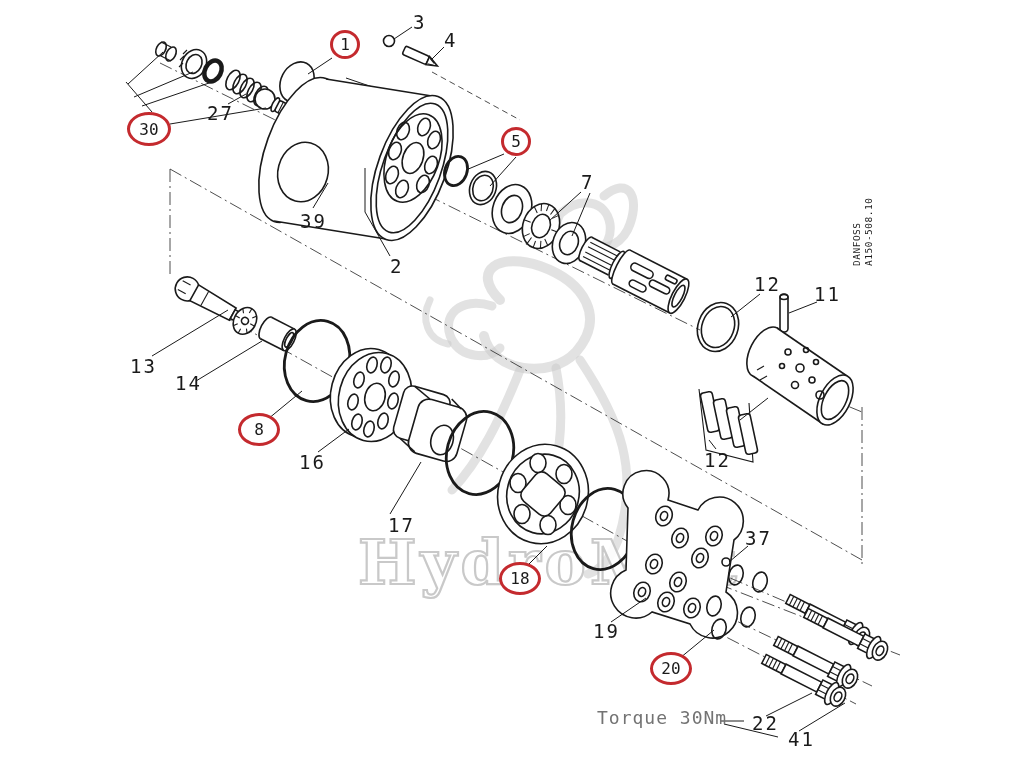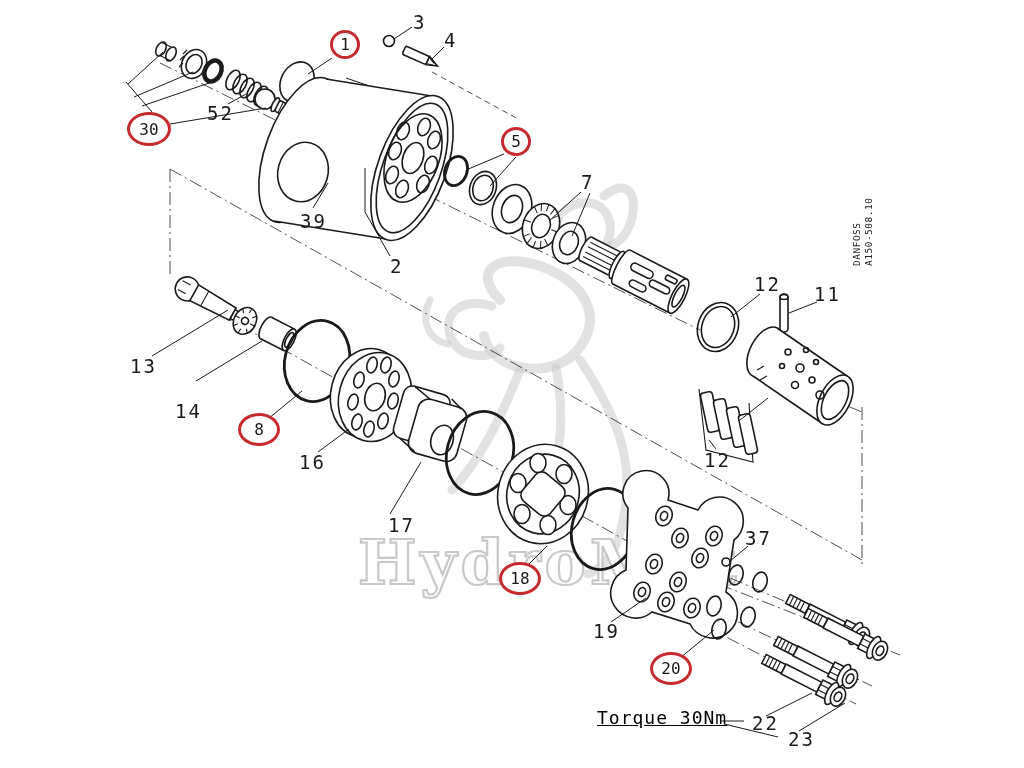--- a/index.html
+++ b/index.html
@@ -3,21 +3,21 @@
 <meta charset="utf-8">
 <style>
   html,body{margin:0;padding:0;background:#ffffff;}
   .stage{position:relative;width:1024px;height:768px;background:#ffffff;overflow:hidden;
          font-family:"DejaVu Sans Mono","Liberation Mono",monospace;}
   .stage svg{position:absolute;left:0;top:0;}
   .num{position:absolute;font-size:19px;letter-spacing:2px;color:#1a1a1a;white-space:nowrap;}
   .circled{position:absolute;display:flex;align-items:center;justify-content:center;
            border:3.5px solid #c42a2e;border-radius:50%;font-size:16px;color:#1a1a1a;
            background:#ffffff;box-sizing:border-box;}
-  .note{position:absolute;font-size:18px;letter-spacing:1px;color:#000000;white-space:nowrap;text-decoration:underline;}
+  .note{position:absolute;font-size:18px;letter-spacing:1px;color:#737373;white-space:nowrap;}
   
   .p  {stroke:#1a1a1a;stroke-width:1.6;fill:#ffffff;}
   .pn {stroke:#1a1a1a;stroke-width:1.6;fill:none;}
   .fw {fill:#ffffff;stroke:none;}
   .ln {stroke:#1a1a1a;stroke-width:1;fill:none;}
   .th {stroke:#1a1a1a;stroke-width:2.8;fill:none;}
   .tk {stroke:#1a1a1a;stroke-width:4.5;fill:none;}
   .t1 {stroke:#1a1a1a;stroke-width:1.1;fill:none;}
   .dd {stroke:#3a3a3a;stroke-width:0.9;fill:none;stroke-dasharray:13 4 2 4;}
   .dsh{stroke:#3a3a3a;stroke-width:0.9;fill:none;stroke-dasharray:6 4;}
@@ -405,35 +405,35 @@
     <line x1="720" y1="721" x2="744" y2="721"></line>
     <line x1="724" y1="724" x2="778" y2="737"></line>
   </g>
 
   <text class="tb" transform="translate(860,266) rotate(-90)">DANFOSS</text>
   <text class="tb" transform="translate(872,266) rotate(-90)">A150-508.10</text>
 </svg>
 
   <div class="num" style="left:413px;top:11px">3</div>
   <div class="num" style="left:444px;top:29px">4</div>
-  <div class="num" style="left:207px;top:102px">52</div>
+  <div class="num" style="left:207px;top:102px">27</div>
   <div class="num" style="left:300px;top:210px">39</div>
   <div class="num" style="left:390px;top:255px">2</div>
   <div class="num" style="left:581px;top:171px">7</div>
   <div class="num" style="left:754px;top:273px">12</div>
   <div class="num" style="left:814px;top:283px">11</div>
   <div class="num" style="left:704px;top:449px">12</div>
   <div class="num" style="left:130px;top:355px">13</div>
-  <div class="num" style="left:175px;top:400px">14</div>
+  <div class="num" style="left:175px;top:372px">14</div>
   <div class="num" style="left:299px;top:451px">16</div>
   <div class="num" style="left:388px;top:514px">17</div>
   <div class="num" style="left:593px;top:620px">19</div>
   <div class="num" style="left:745px;top:527px">37</div>
   <div class="num" style="left:752px;top:712px">22</div>
-  <div class="num" style="left:788px;top:728px">23</div>
+  <div class="num" style="left:788px;top:728px">41</div>
 
   <div class="circled" style="left:330px;top:30px;width:30px;height:29px">1</div>
   <div class="circled" style="left:501px;top:127px;width:30px;height:29px">5</div>
   <div class="circled" style="left:238px;top:413px;width:42px;height:33px">8</div>
   <div class="circled" style="left:499px;top:562px;width:42px;height:33px">18</div>
   <div class="circled" style="left:650px;top:652px;width:42px;height:33px">20</div>
   <div class="circled" style="left:127px;top:112px;width:44px;height:34px">30</div>
 
   <div class="note" style="left:597px;top:707px">Torque 30Nm</div>
 </div>

